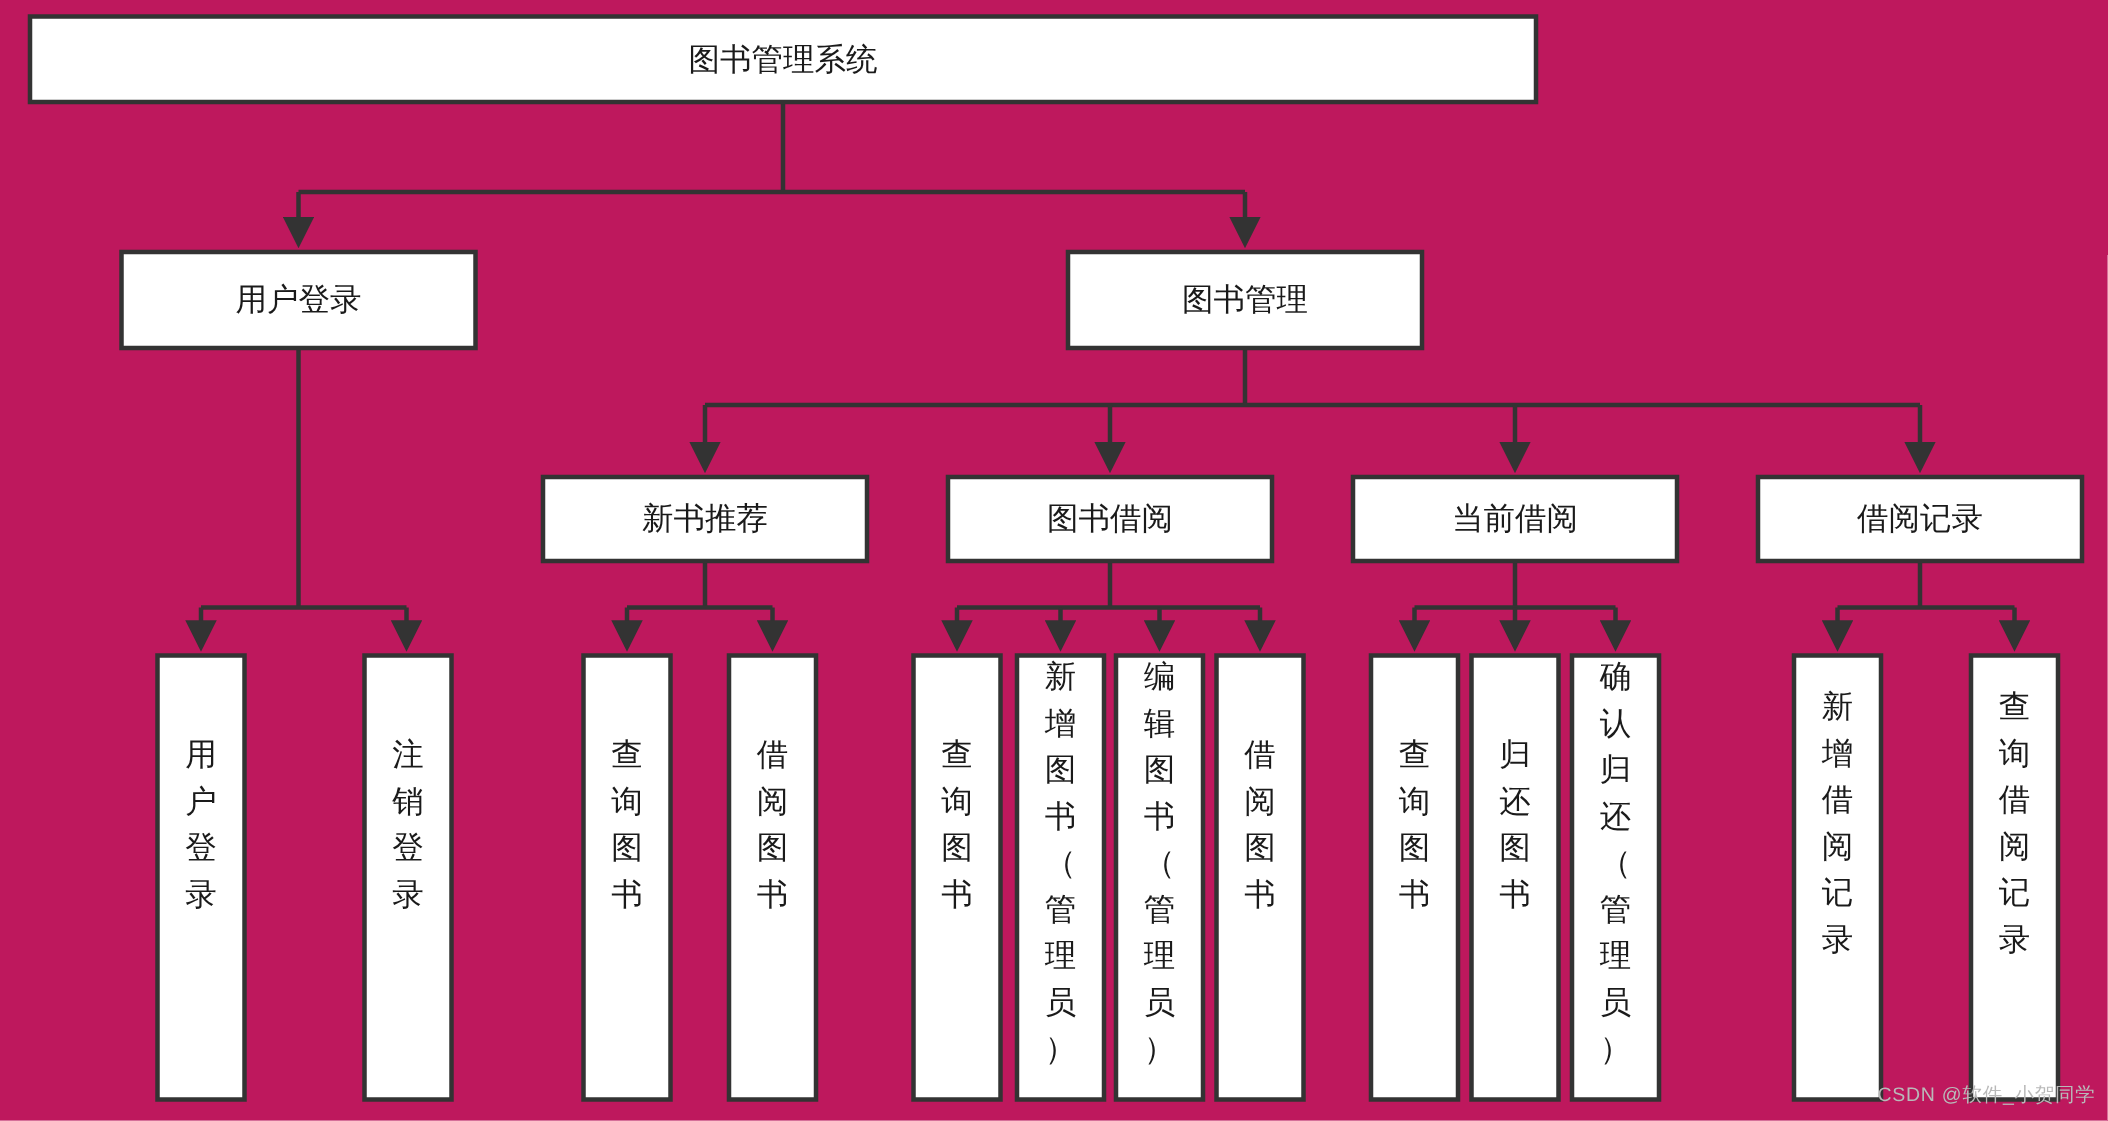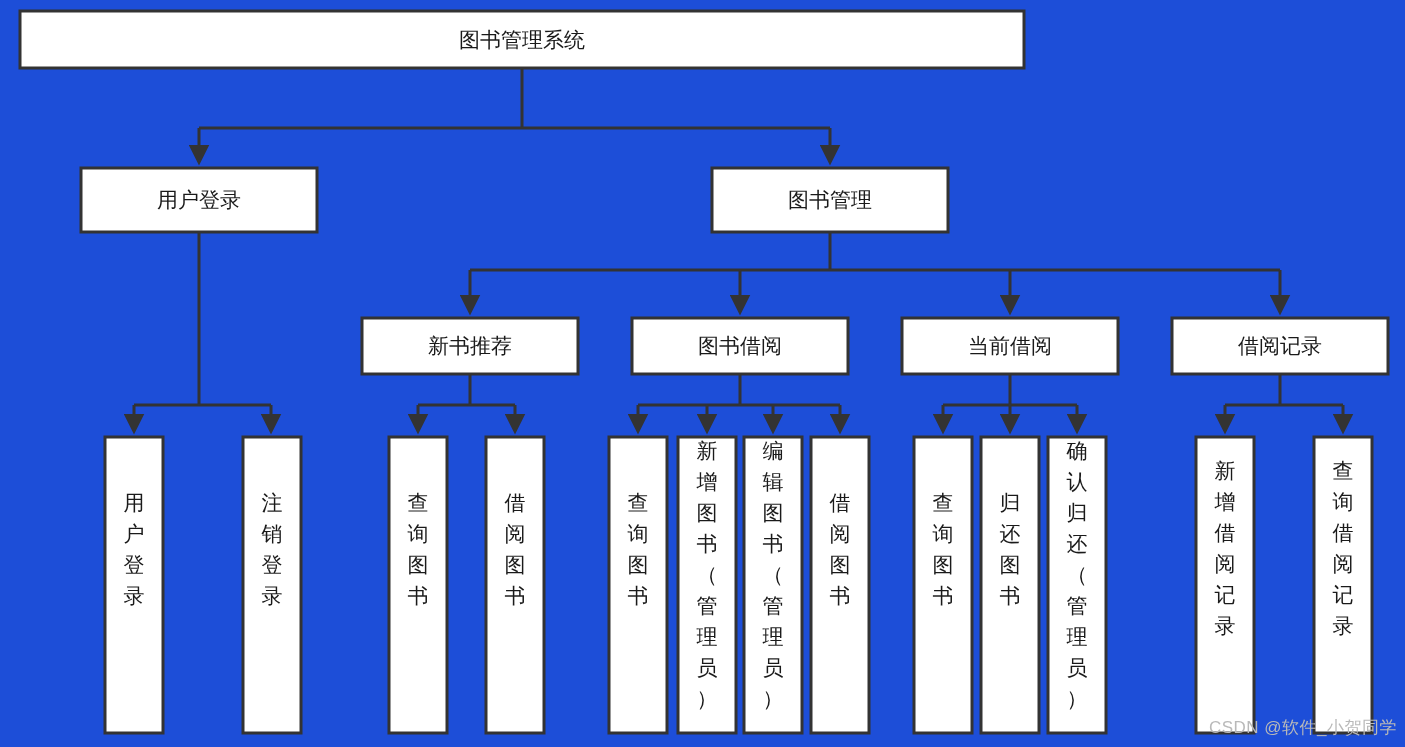--- a/index.html
+++ b/index.html
@@ -11,21 +11,21 @@
     width: 1405px;
     height: 747px;
     font-family: "Liberation Sans", "DejaVu Sans", sans-serif;
     overflow: hidden;
     position: relative;
   }
   #diagram-root {
     position: relative;
     width: 1405px;
     height: 747px;
-    background: #1d4ed8;
+    background: #be185d;
     text-align: right;
   }
   svg#flow-svg {
     position: absolute;
     left: 0;
     top: 0;
     width: 1405px;
     height: 747px;
   }
   .node-box {
@@ -49,21 +49,21 @@
     font-family: "Liberation Sans", "DejaVu Sans", sans-serif;
     font-size: 21px;
     fill: #1a1a1a;
     text-anchor: middle;
   }
   .watermark {
     position: absolute;
     right: 8px;
     bottom: 8px;
     font-family: "Liberation Sans", "DejaVu Sans", sans-serif;
-    font-size: 17px;
+    font-size: 13px;
     color: #b9b9b9;
     letter-spacing: 0.5px;
     white-space: nowrap;
     pointer-events: none;
   }
 </style>
 </head>
 <body>
 
 <div id="diagram-root">

